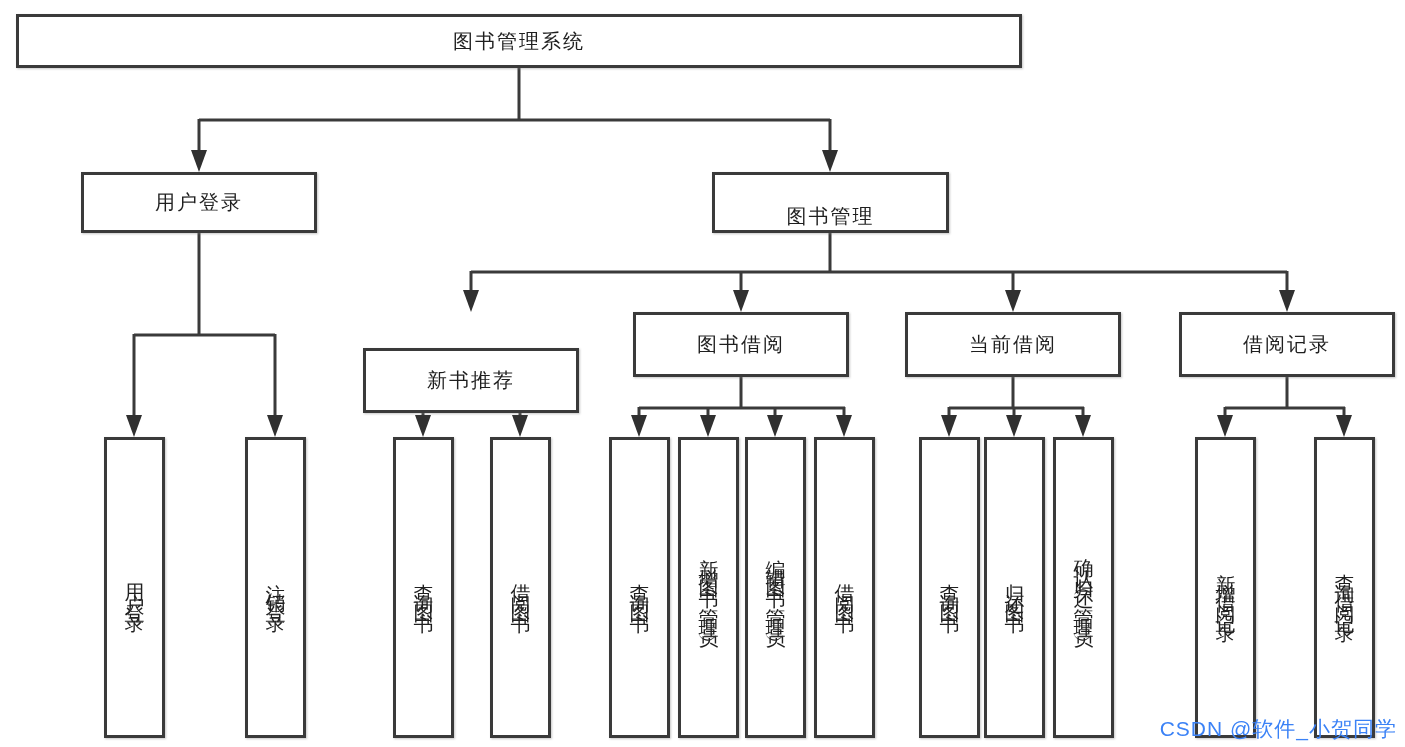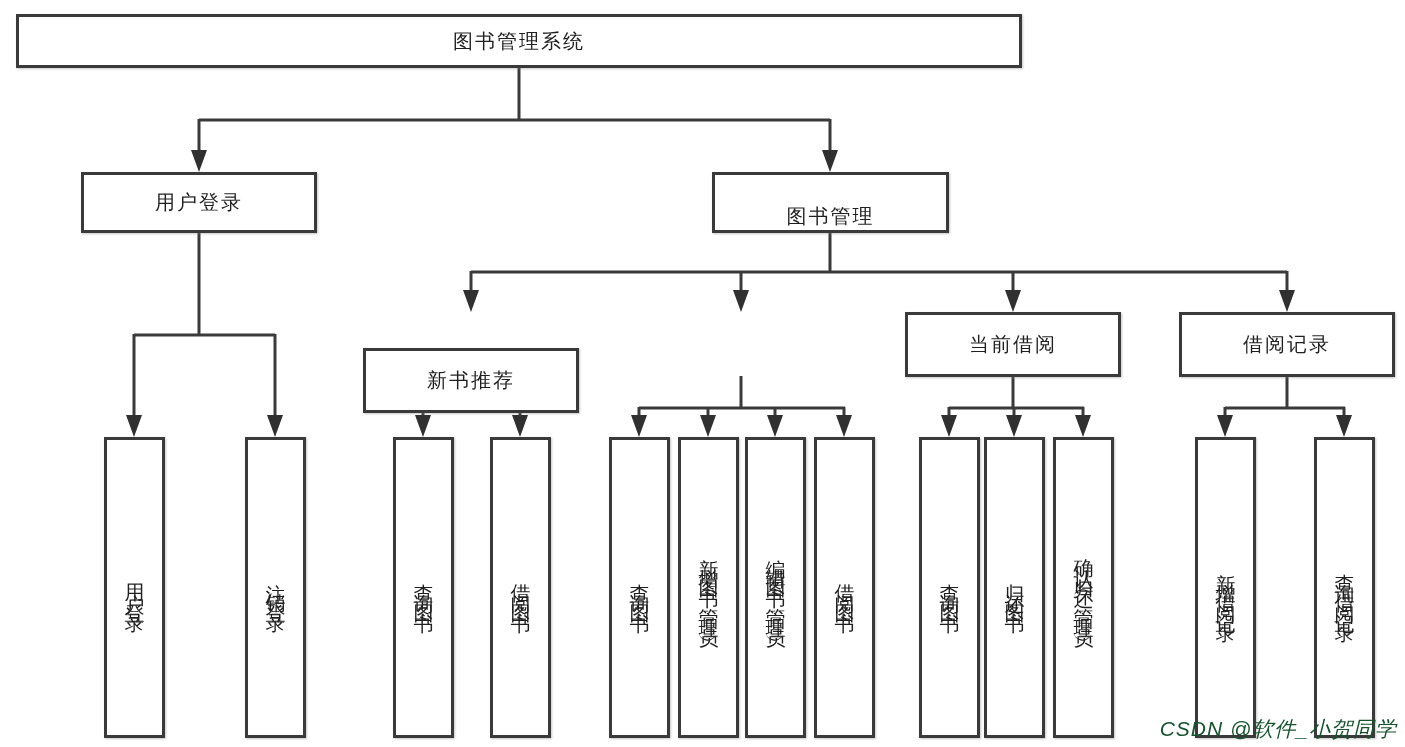--- a/index.html
+++ b/index.html
@@ -27,22 +27,22 @@
   .vnode .vlabel{
     writing-mode:vertical-lr;
     text-orientation:mixed;
     font-size:20px;
     letter-spacing:10px;
     line-height:1.05;
     white-space:nowrap;
   }
   .watermark{
     position:absolute;right:8px;bottom:4px;
-    font-size:21px;color:#14532d;letter-spacing:1px;
-    z-index:6;white-space:nowrap;font-style:italic;
+    font-size:21px;color:#3b82f6;letter-spacing:1px;
+    z-index:6;white-space:nowrap;
   }
 </style>
 </head>
 <body>
 
 <div class="stage">
 
   <svg class="connectors" width="1405" height="747" viewBox="0 0 1405 747">
 
     <path d="M519 67 V120 M199 120 H830 M199 119 V151 M830 119 V151"></path>
@@ -85,20 +85,23 @@
   <div class="node" style="left:81px;top:172px;width:236px;height:61px;">
     <span class="hlabel">用户登录</span>
   </div>
   <div class="node" style="left:712px;top:172px;width:237px;height:61px;align-items:flex-end;">
     <span class="hlabel">图书管理</span>
   </div>
 
   <div class="node" style="left:363px;top:312px;width:216px;height:65px;margin-top:36px;">
     <span class="hlabel">新书推荐</span>
   </div>
+  <div class="node" style="left:633px;top:312px;width:216px;height:65px;">
+    <span class="hlabel">图书借阅</span>
+  </div>
   <div class="node" style="left:1179px;top:312px;width:216px;height:65px;">
     <span class="hlabel">借阅记录</span>
   </div>
   <div class="node" style="left:905px;top:312px;width:216px;height:65px;">
     <span class="hlabel">当前借阅</span>
   </div>
 
   <div class="node vnode" style="left:104px;top:437px;width:61px;height:301px;">
     <span class="vlabel">用户登录</span>
   </div>

